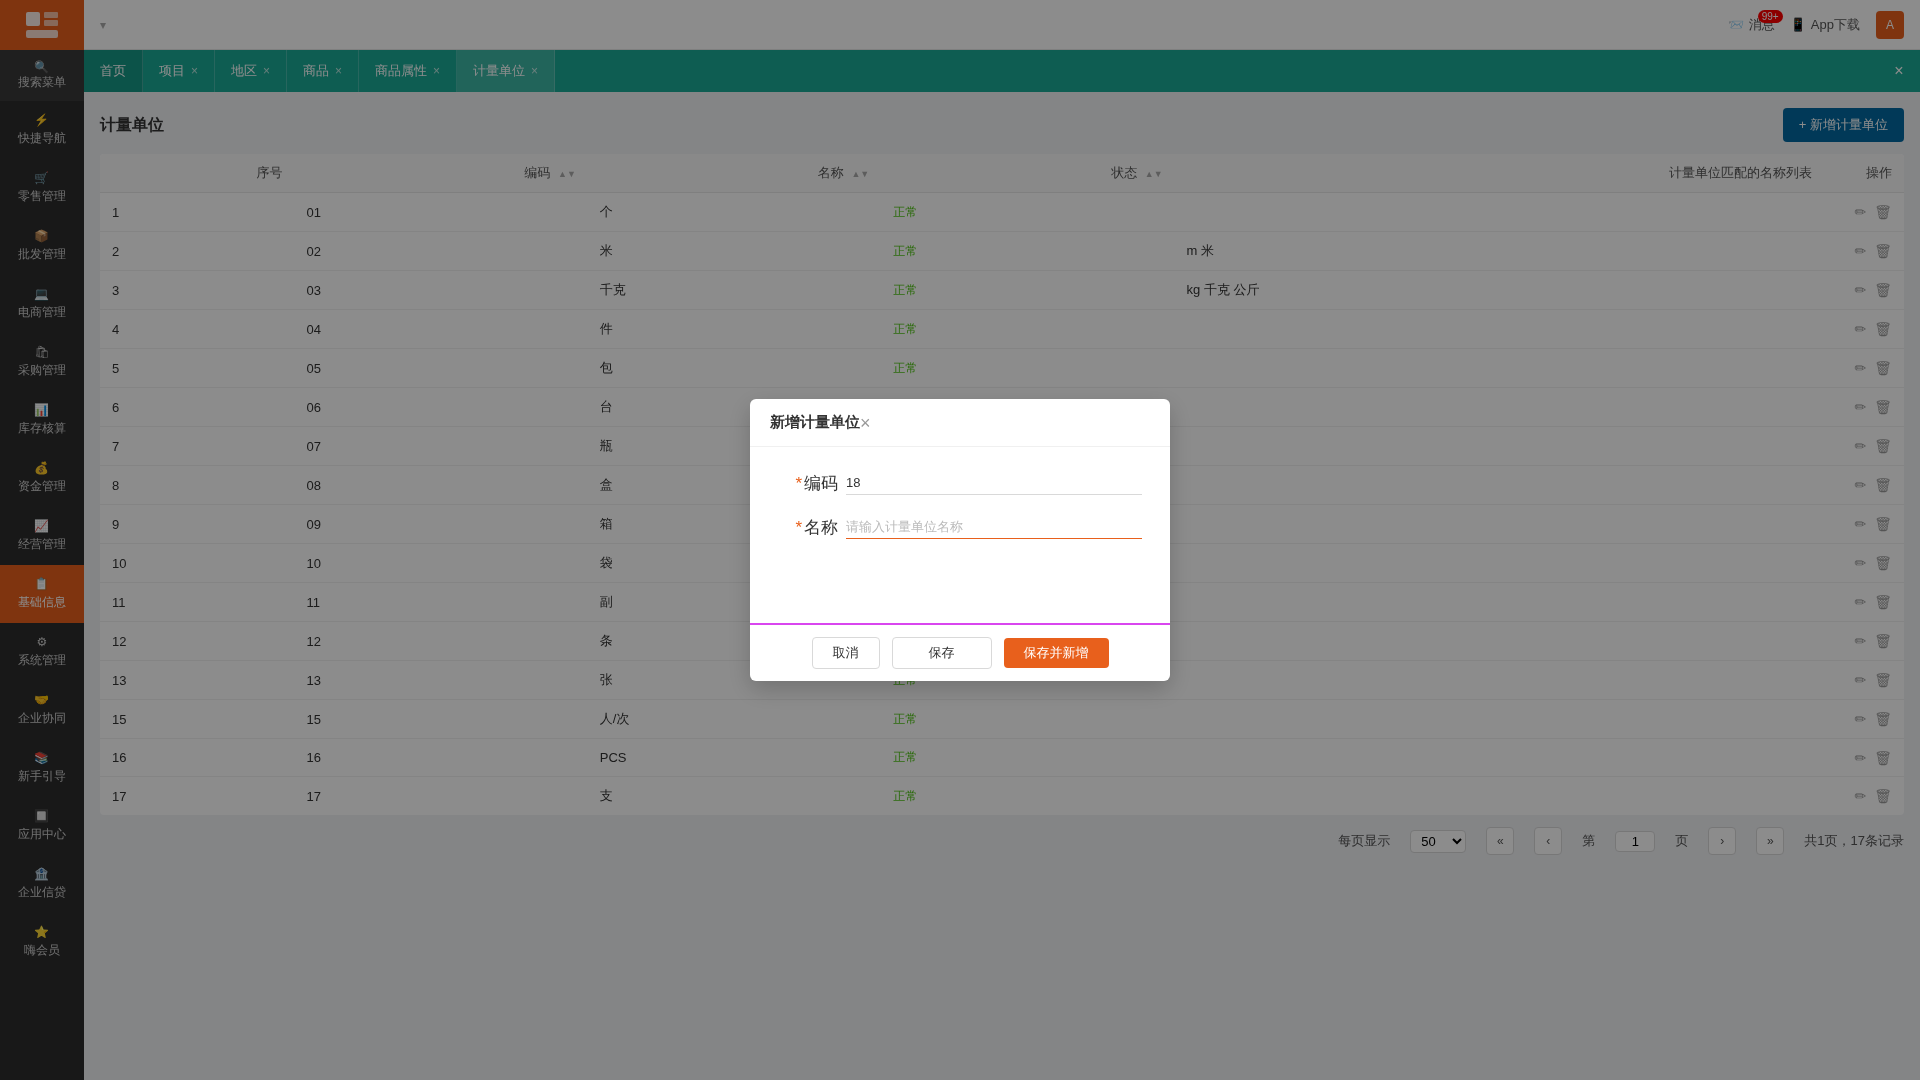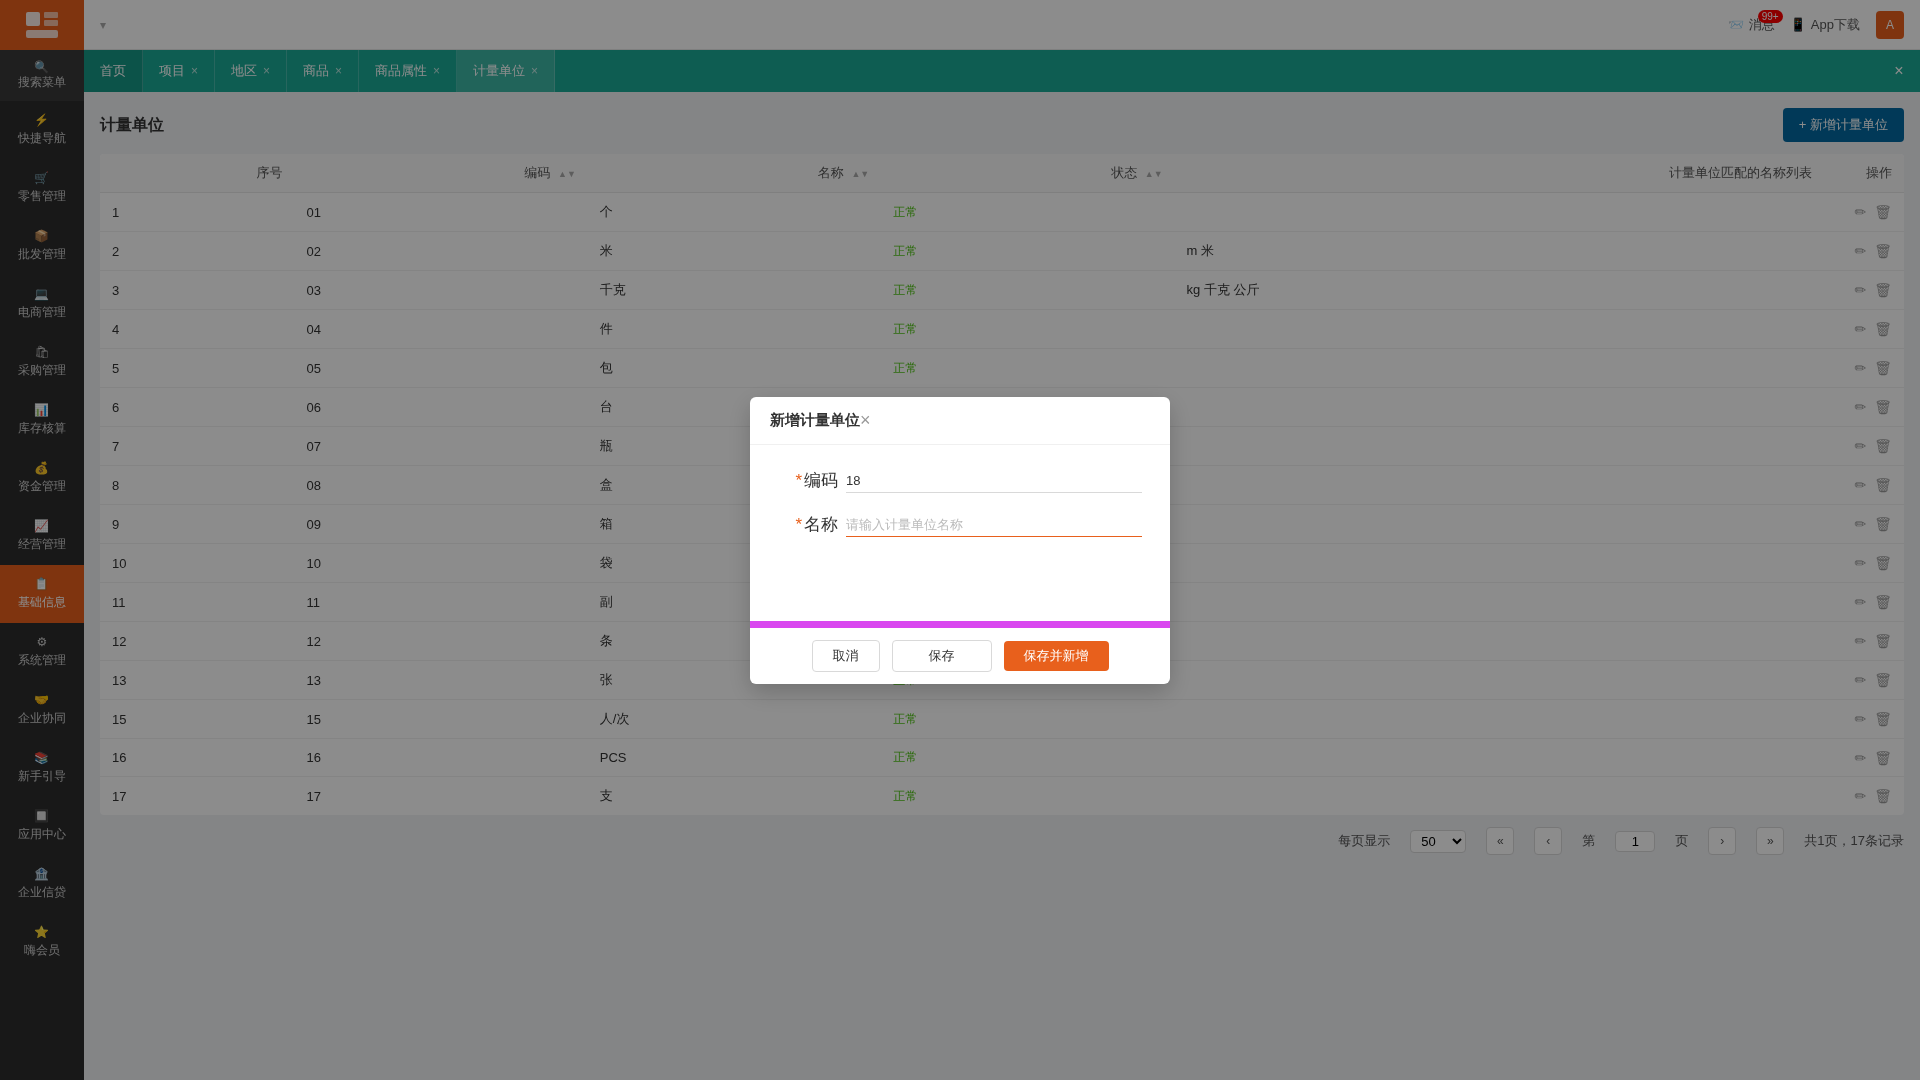--- a/index.html
+++ b/index.html
@@ -319,21 +319,21 @@
       color: #333;
     }
     .form-input.focused { border-bottom-color: #e8601c; }
     .form-input::placeholder { color: #bbb; }
     .modal-footer {
       padding: 12px 20px;
       display: flex;
       align-items: center;
       justify-content: center;
       gap: 12px;
-      border-top: 7px solid #d946ef;
+      border-top: 2px solid #d946ef;
       margin-top: 44px;
     }
     .btn-cancel {
       padding: 6px 20px;
       border: 1px solid #d9d9d9;
       border-radius: 4px;
       background: white;
       font-size: 13px;
       cursor: pointer;
       color: #333;

